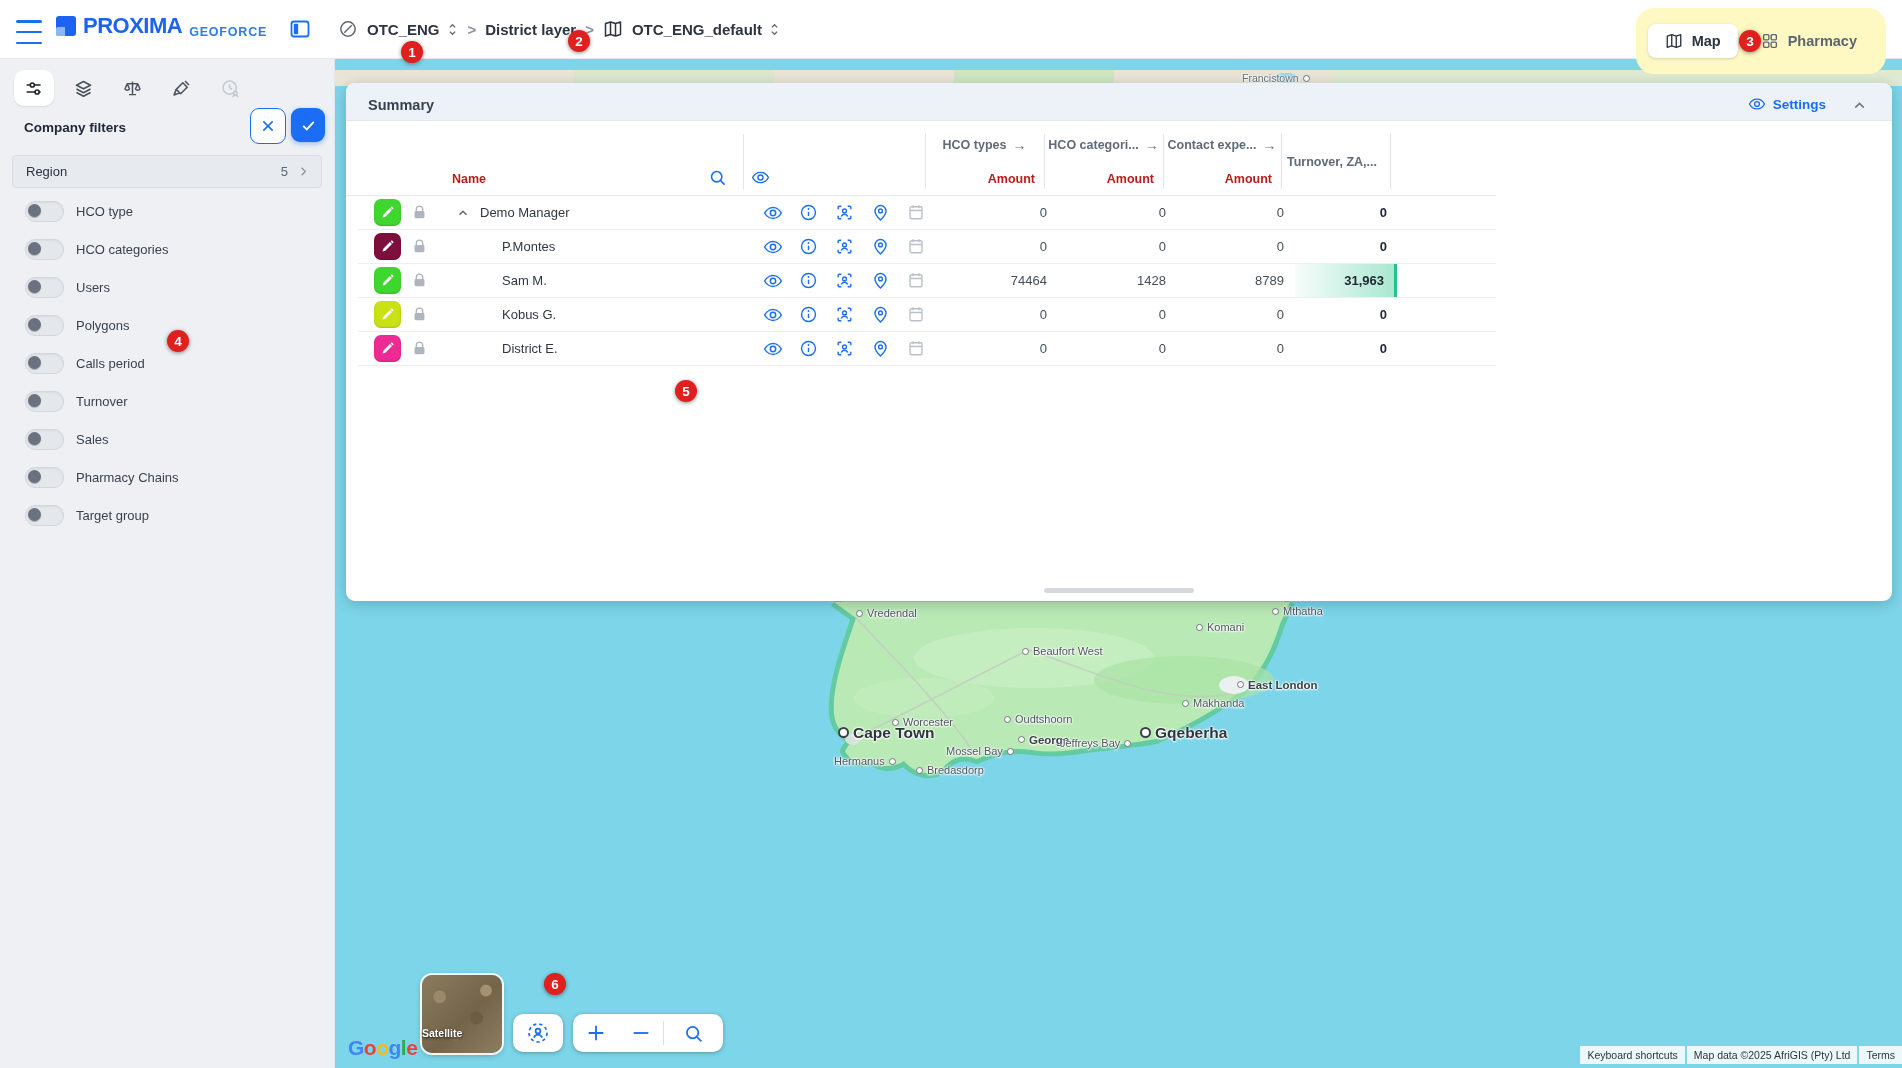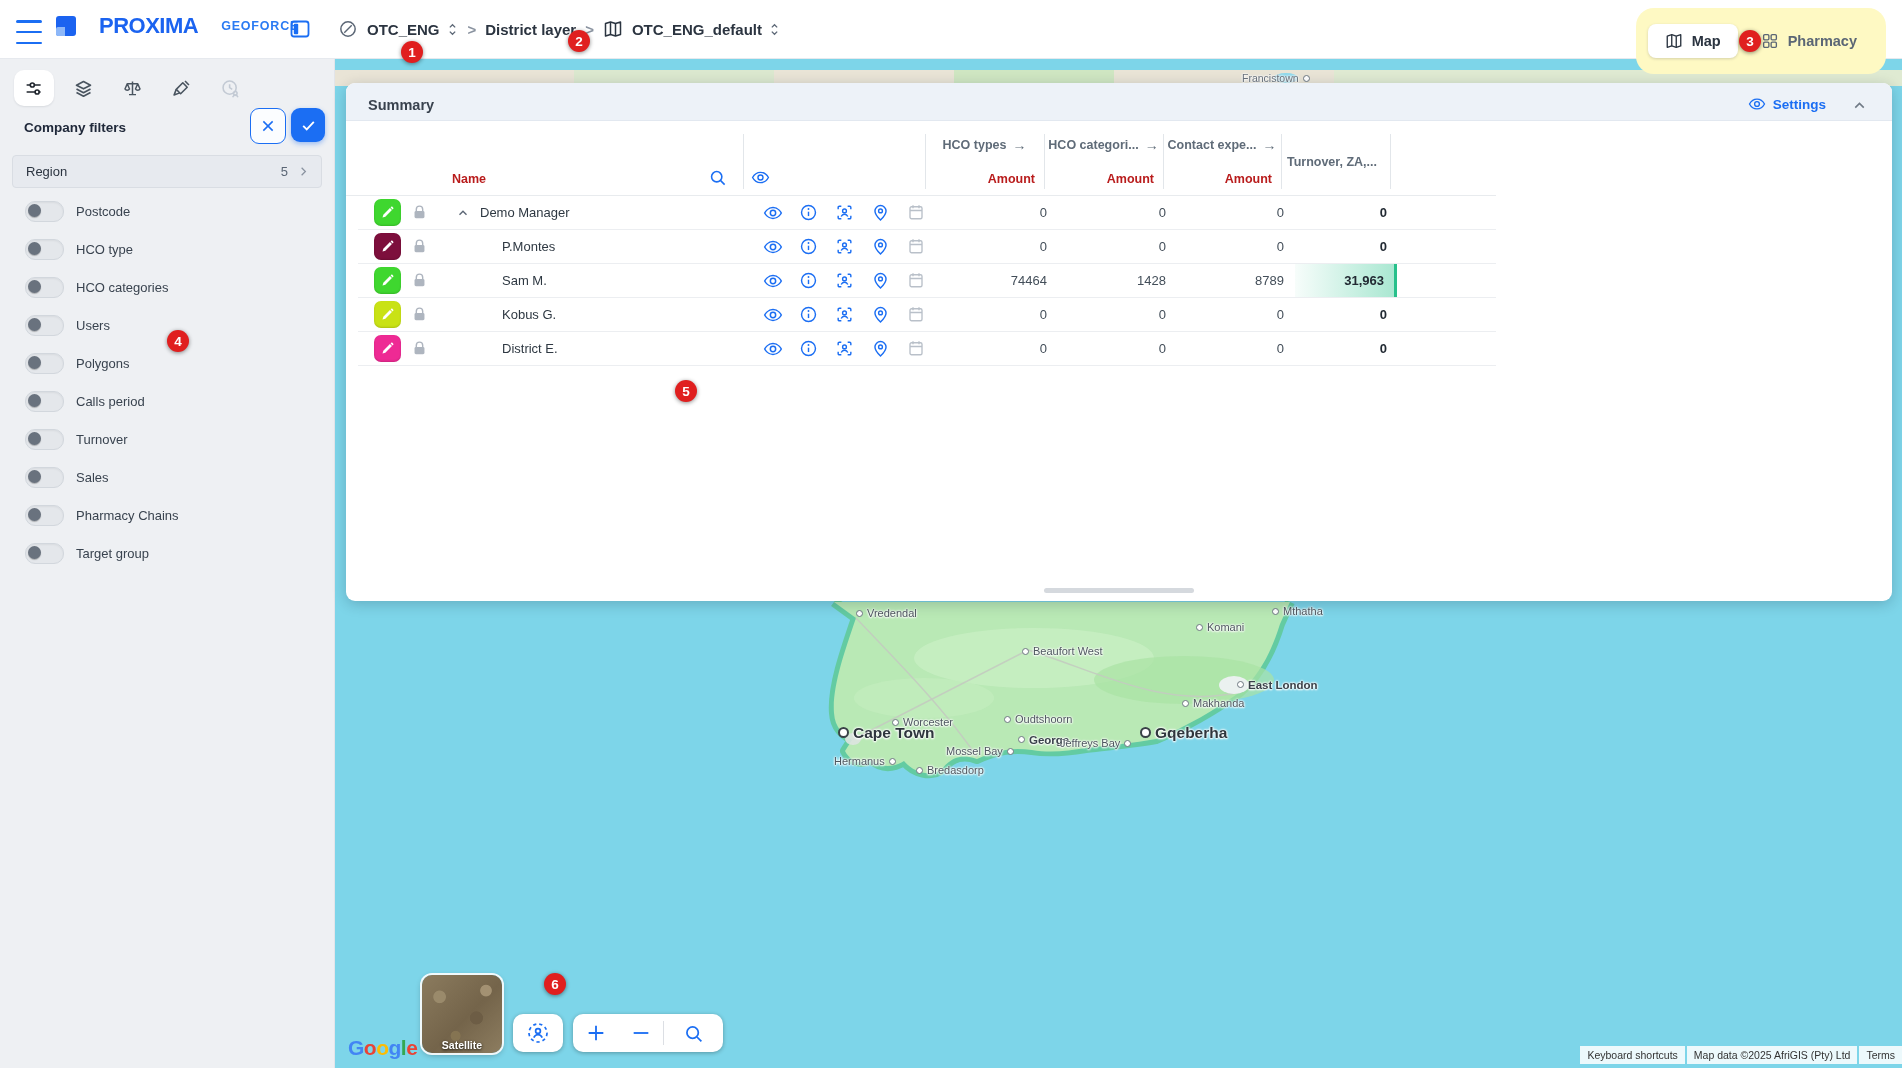--- a/index.html
+++ b/index.html
@@ -5,21 +5,21 @@
   html,body{margin:0;padding:0;width:1902px;height:1068px;overflow:hidden;
     font-family:"Liberation Sans",sans-serif;background:#fff;}
   .app{position:relative;width:1902px;height:1068px;}
 
   
   .hdr{position:absolute;left:0;top:0;width:1902px;height:58px;background:#fff;
     border-bottom:1px solid #e6e9ee;z-index:30;}
   .hamburger{position:absolute;left:16px;top:17px;width:26px;height:24px;display:flex;
     flex-direction:column;justify-content:space-between;padding:3px 0;cursor:pointer;}
   .hamburger span{display:block;height:2.5px;background:#1b6ef3;border-radius:2px;}
-  .brand{position:absolute;left:56px;top:13px;display:flex;align-items:center;gap:23px;}
+  .brand{position:absolute;left:56px;top:13px;display:flex;align-items:flex-end;gap:7px;}
   .brand .mark{width:20px;height:20px;position:relative;align-self:center;background:#1b63f0;border-radius:3px;}
   .brand .mark::after{content:"";position:absolute;left:0;bottom:0;width:9px;height:9px;background:#8db7f8;border-radius:2px 0 0 2px;}
   .brand .nm{font-size:22px;font-weight:800;letter-spacing:-0.5px;color:#1b63f0;}
   .brand .sf{font-size:12.5px;font-weight:700;letter-spacing:0.8px;color:#2b7bf3;}
   .ptoggle{position:absolute;left:288px;top:17px;width:24px;height:24px;color:#1b6ef3;cursor:pointer;}
   .crumbs{position:absolute;left:338px;top:0;height:58px;display:flex;align-items:center;gap:9px;
     font-size:15px;font-weight:700;color:#2b3440;}
   .crumbs .sep{color:#8a93a0;font-weight:600;}
   .crumbs .ic{color:#5b6675;display:flex;}
   .crumb{display:flex;align-items:center;gap:6px;cursor:pointer;}
@@ -70,21 +70,21 @@
   .city.sb{font-size:11.5px;font-weight:700;color:#39424a;}
   .city.xs{font-size:10.5px;color:#6a737c;}
   .satbtn{position:absolute;left:88px;top:917px;width:80px;height:78px;border-radius:10px;cursor:pointer;
     box-shadow:0 0 0 2px rgba(255,255,255,.9),0 2px 6px rgba(0,0,0,.3);
     background:
       radial-gradient(circle at 22% 28%, #9a8a6b 0 7%, transparent 8%),
       radial-gradient(circle at 68% 55%, #6d5d45 0 9%, transparent 10%),
       radial-gradient(circle at 42% 78%, #857452 0 6%, transparent 7%),
       radial-gradient(circle at 80% 20%, #a39172 0 6%, transparent 7%),
       linear-gradient(135deg,#8b7b5e,#74644a 55%,#8d7d60);}
-  .satbtn .sl{position:absolute;left:0;right:0;bottom:2px;text-align:center;font-size:10.5px;
+  .satbtn .sl{position:absolute;left:0;right:0;bottom:14px;font-size:10.5px;
     font-weight:700;color:#fff;text-shadow:0 1px 3px rgba(0,0,0,.9);}
   .mapbtn{position:absolute;background:#fff;border-radius:10px;box-shadow:0 1px 4px rgba(0,0,0,.3);
     display:flex;align-items:center;justify-content:center;color:#1b6ef3;cursor:pointer;}
   .focusbtn{left:179px;top:956px;width:50px;height:38px;}
   .zoompill{position:absolute;left:239px;top:956px;width:150px;height:38px;background:#fff;border-radius:10px;
     box-shadow:0 1px 4px rgba(0,0,0,.3);display:flex;align-items:center;}
   .zseg{display:flex;align-items:center;justify-content:center;color:#1b6ef3;cursor:pointer;height:100%;}
   .zdiv{width:1px;height:24px;background:#dcdfe4;}
   .glogo{position:absolute;left:14px;top:978px;font-size:21px;font-weight:700;letter-spacing:-0.5px;}
   .attr{position:absolute;right:0;bottom:4px;display:flex;gap:2px;font-size:10.5px;color:#333;}
@@ -596,26 +596,20 @@
         <svg width="15" height="15" viewBox="0 0 24 24" stroke="currentColor" stroke-width="2" fill="none">
             <path d="M9 6l6 6-6 6"></path>
           </svg>
       </span>
     </div>
     <div class="filters" id="flist">
         <div class="frow">
        <span class="switch">
             <span class="knob"></span>
           </span>
-       <span class="flabel">Postcode</span>
-     </div>
-        <div class="frow">
-       <span class="switch">
-            <span class="knob"></span>
-          </span>
        <span class="flabel">HCO type</span>
      </div>
         <div class="frow">
        <span class="switch">
             <span class="knob"></span>
           </span>
        <span class="flabel">HCO categories</span>
      </div>
         <div class="frow">
        <span class="switch">

